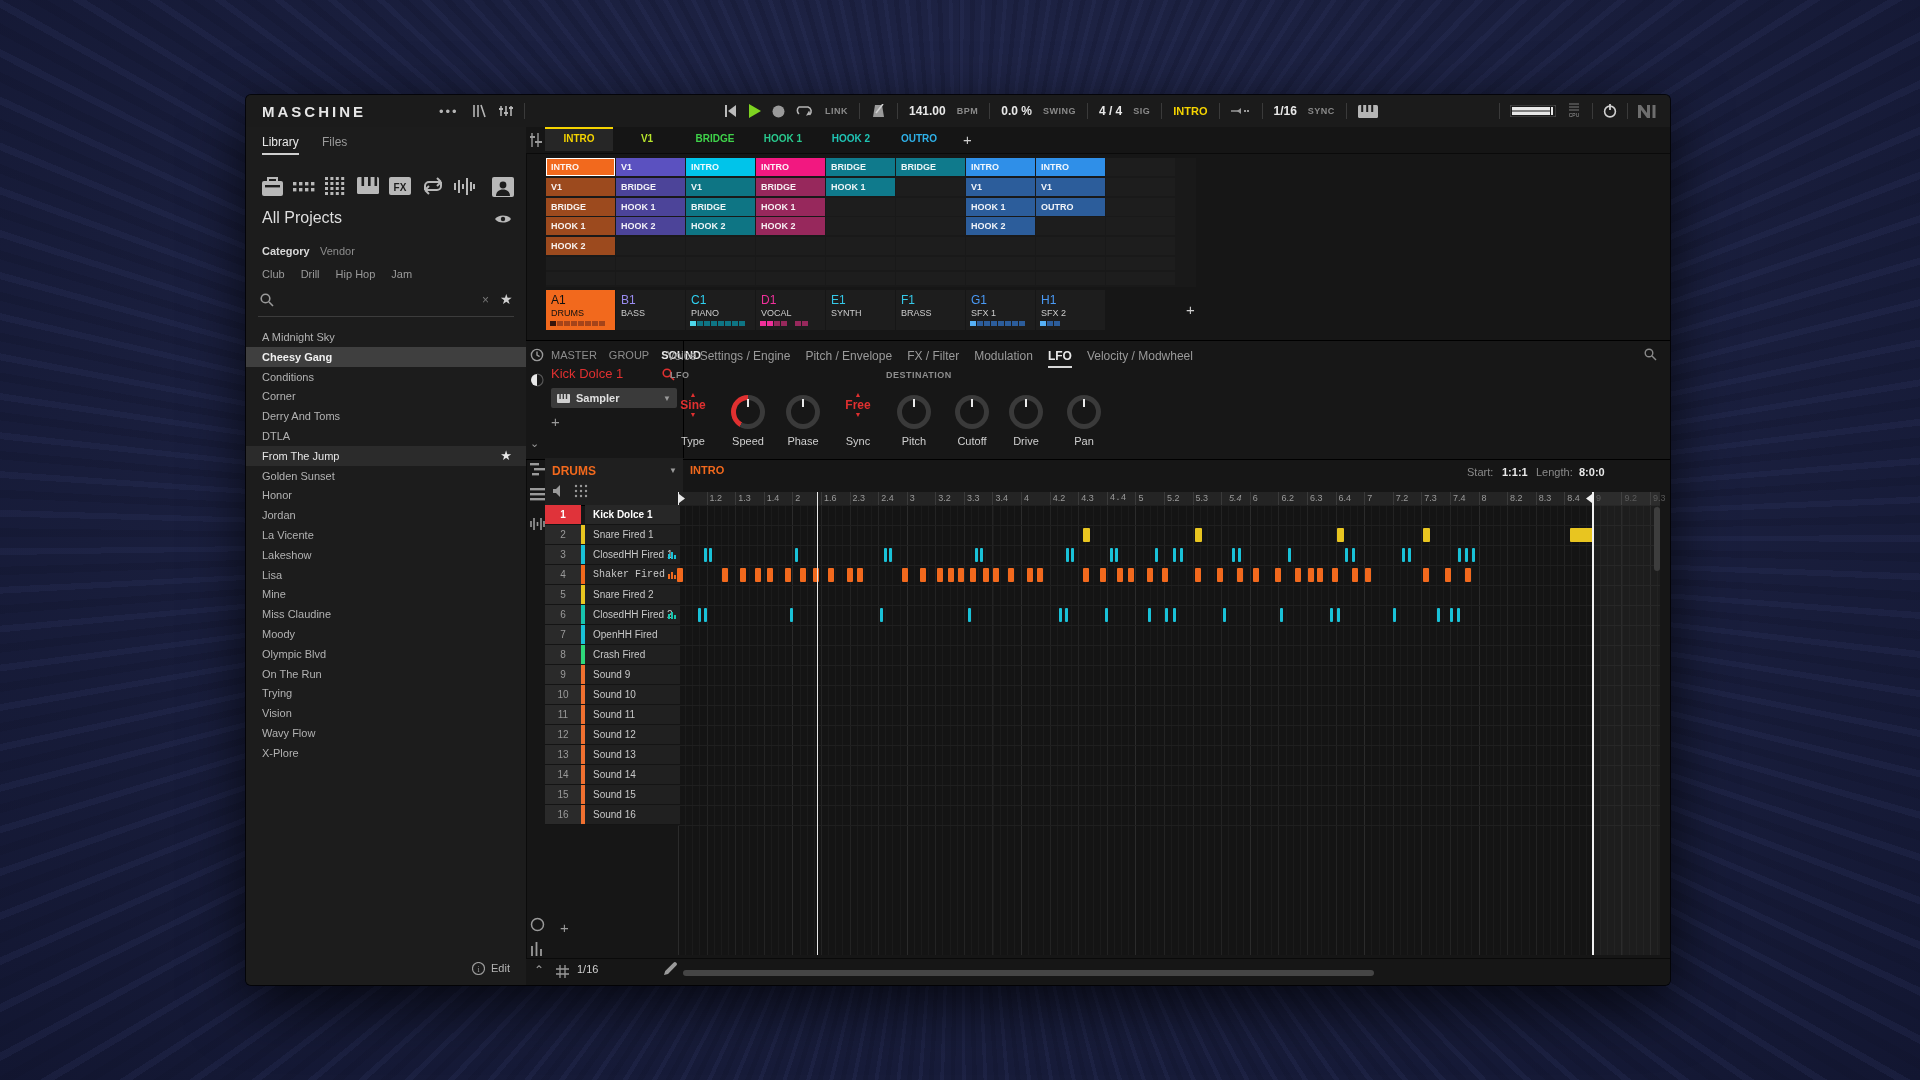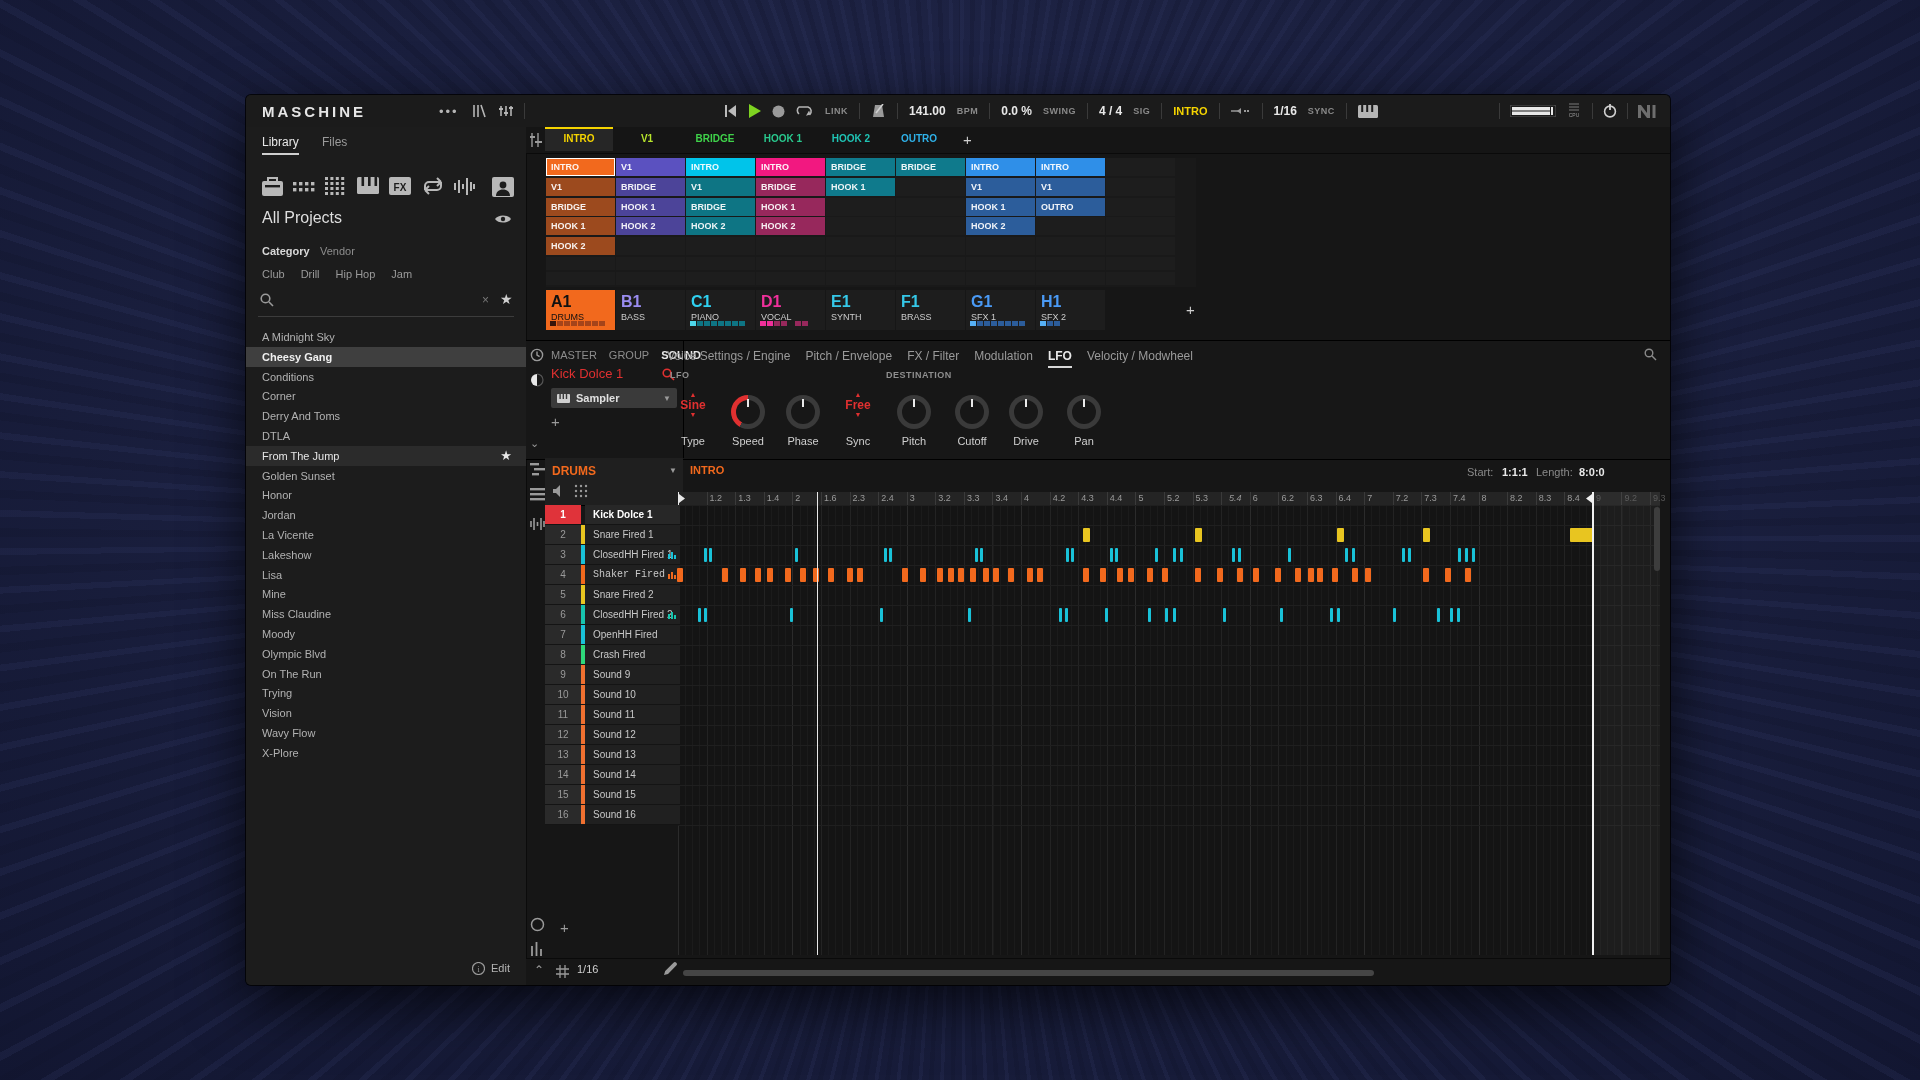--- a/index.html
+++ b/index.html
@@ -30,21 +30,21 @@
   .proj.sel{background:#3f3f3f;color:#f0f0f0;font-weight:bold;}
   .proj.fav{background:#2b2b2b;color:#e5e5e5;}
   .scene-strip{position:absolute;left:280px;top:32px;width:1144px;height:26px;background:#151515;border-bottom:1px solid #0a0a0a;}
   .stab{position:absolute;top:0;height:24px;line-height:24px;text-align:center;font-size:10px;font-weight:bold;}
   .stab.sel{background:#262626;border-top:2px solid #f5d400;height:22px;line-height:20px;}
   .cell{position:absolute;height:18px;line-height:18px;font-size:9px;font-weight:bold;color:rgba(255,255,255,.93);
     padding-left:5px;box-sizing:border-box;overflow:hidden;}
   .cell.empty{background:#1d1d1d;}
   .cell.selc{outline:1.5px solid #fff;outline-offset:-1.5px;}
   .gcell{position:absolute;height:40px;background:#1d1d1d;box-sizing:border-box;padding:3px 0 0 5px;}
-  .gid{font-size:16px;font-weight:bold;} .gname{font-size:9px;color:#cccccc;margin-top:1px;}
+  .gid{font-size:12px;font-weight:normal;} .gname{font-size:9px;color:#cccccc;margin-top:1px;}
   .blocks{position:absolute;left:4px;bottom:4px;display:flex;gap:1px;}
   .blk{width:6px;height:5px;}
   .ctl{position:absolute;left:280px;top:245px;width:1144px;height:118px;background:#171717;border-top:1px solid #000;border-bottom:1px solid #000;}
   .ctab{font-size:11px;color:#8d8d8d;} .ctab.on{color:#e8e8e8;font-weight:bold;}
   .ptab{font-size:12px;color:#9a9a9a;white-space:nowrap;} .ptab.on{color:#e8e8e8;font-weight:bold;border-bottom:2px solid #d8d8d8;padding-bottom:3px;}
   .seclab{font-size:9px;font-weight:bold;color:#8f8f8f;letter-spacing:.5px;}
   .knob{position:absolute;width:34px;height:34px;border-radius:50%;}
   .khole{position:absolute;inset:5px;background:#171717;border-radius:50%;}
   .kptr{position:absolute;left:16px;top:4px;width:2px;height:8px;background:#e8e8e8;}
   .klabel{position:absolute;width:70px;text-align:center;font-size:11px;color:#cfcfcf;}
@@ -690,21 +690,21 @@
       <div class="rlab" style="left: 577.95px; top: 398px; position: absolute;">1.6</div>
       <div class="rlab" style="left: 606.54px; top: 398px; position: absolute;">2.3</div>
       <div class="rlab" style="left: 635.13px; top: 398px; position: absolute;">2.4</div>
       <div class="rlab" style="left: 663.72px; top: 398px; position: absolute;">3</div>
       <div class="rlab" style="left: 692.31px; top: 398px; position: absolute;">3.2</div>
       <div class="rlab" style="left: 720.9px; top: 398px; position: absolute;">3.3</div>
       <div class="rlab" style="left: 749.49px; top: 398px; position: absolute;">3.4</div>
       <div class="rlab" style="left: 778.08px; top: 398px; position: absolute;">4</div>
       <div class="rlab" style="left: 806.67px; top: 398px; position: absolute;">4.2</div>
       <div class="rlab" style="left: 835.26px; top: 398px; position: absolute;">4.3</div>
-      <div class="rlab" style="left: 863.85px; top: 398px; position: absolute;">4.4</div>
+      <div class="rlab" style="left: 863.85px; top: 398px; position: absolute; font-family: Liberation Mono, monospace;">4.4</div>
       <div class="rlab" style="left: 892.44px; top: 398px; position: absolute;">5</div>
       <div class="rlab" style="left: 921.03px; top: 398px; position: absolute;">5.2</div>
       <div class="rlab" style="left: 949.62px; top: 398px; position: absolute;">5.3</div>
       <div class="rlab" style="left: 983px; top: 398px; position: absolute; font-style: italic;">5.4</div>
       <div class="rlab" style="left: 1006.8px; top: 398px; position: absolute;">6</div>
       <div class="rlab" style="left: 1035.39px; top: 398px; position: absolute;">6.2</div>
       <div class="rlab" style="left: 1063.98px; top: 398px; position: absolute;">6.3</div>
       <div class="rlab" style="left: 1092.57px; top: 398px; position: absolute;">6.4</div>
       <div class="rlab" style="left: 1121.16px; top: 398px; position: absolute;">7</div>
       <div class="rlab" style="left: 1149.75px; top: 398px; position: absolute;">7.2</div>

